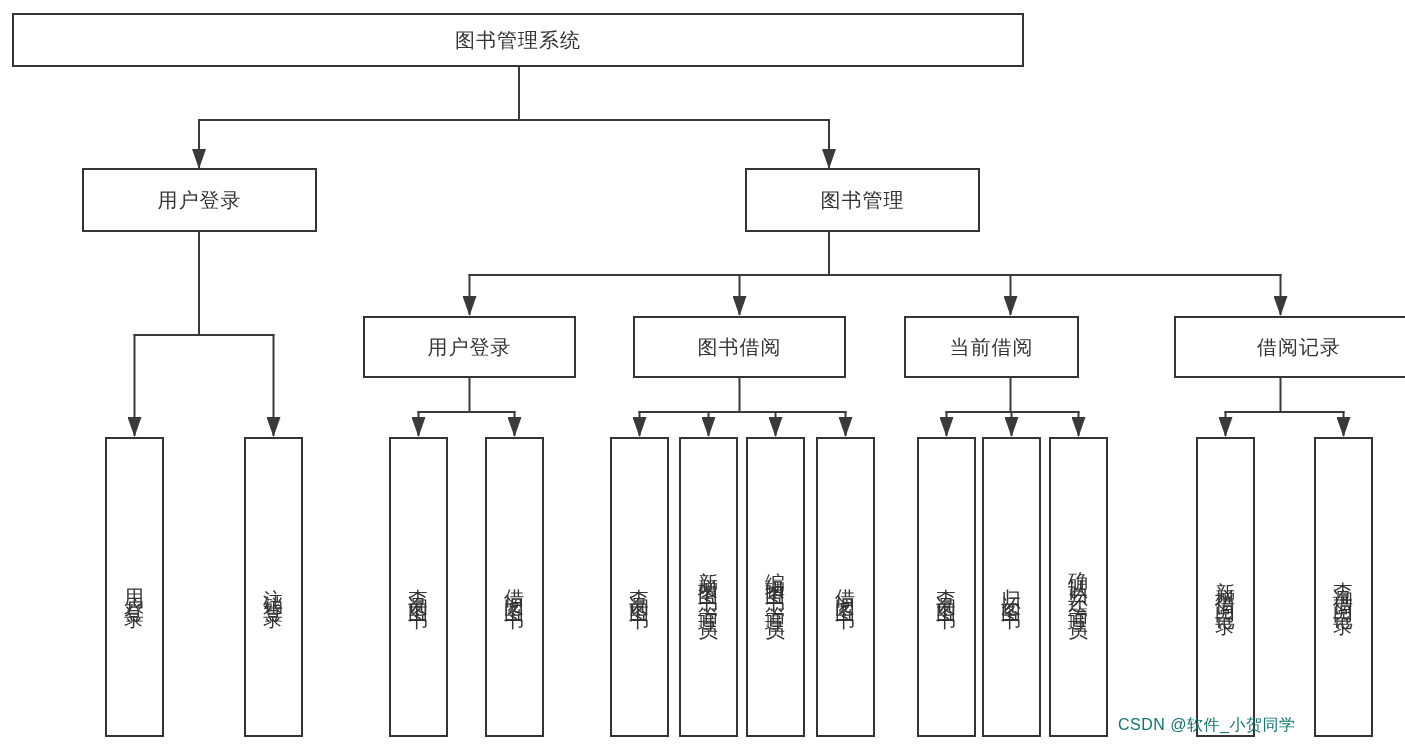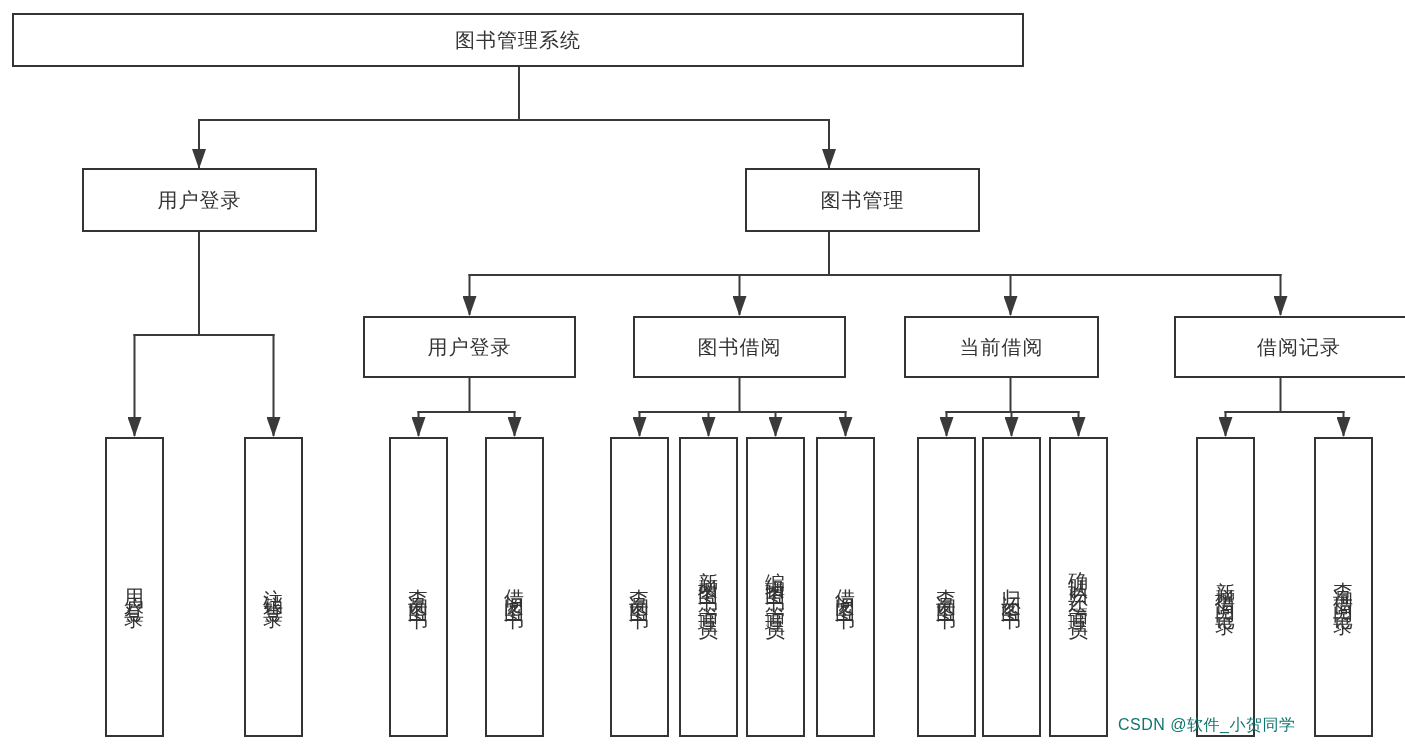--- a/index.html
+++ b/index.html
@@ -89,21 +89,21 @@
   <div class="node" style="left:712px;top:168px;width:235px;height:64px;margin-left:33px;">
     <span class="hlabel">图书管理</span>
   </div>
 
   <div class="node" style="left:363px;top:316px;width:213px;height:62px;">
     <span class="hlabel">用户登录</span>
   </div>
   <div class="node" style="left:633px;top:316px;width:213px;height:62px;">
     <span class="hlabel">图书借阅</span>
   </div>
-  <div class="node" style="left:904px;top:316px;width:195px;height:62px;">
+  <div class="node" style="left:904px;top:316px;width:175px;height:62px;">
     <span class="hlabel">当前借阅</span>
   </div>
   <div class="node" style="left:1174px;top:316px;width:250px;height:62px;">
     <span class="hlabel">借阅记录</span>
   </div>
 
   <div class="node leaf" style="left:105px;top:437px;width:59px;height:300px;">
     <span class="vtext">用户登录</span>
   </div>
   <div class="node leaf" style="left:244px;top:437px;width:59px;height:300px;">

